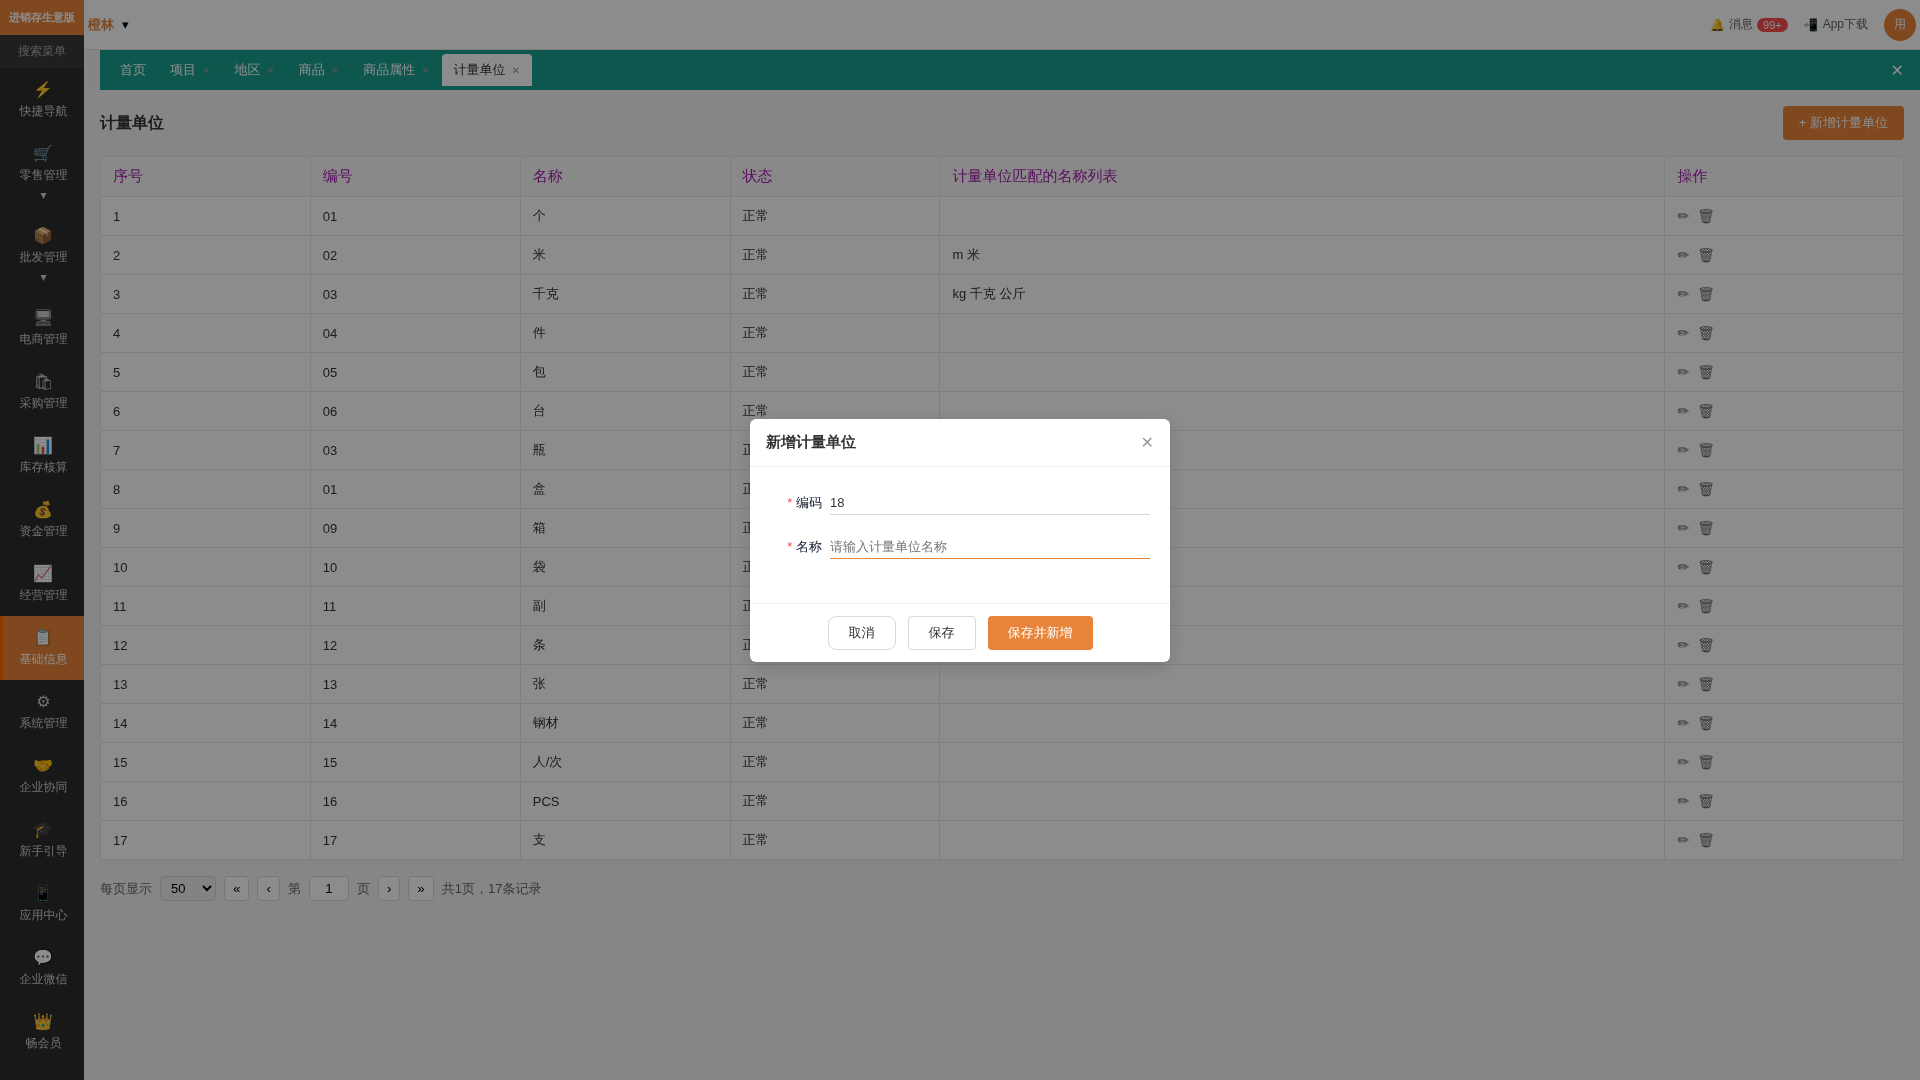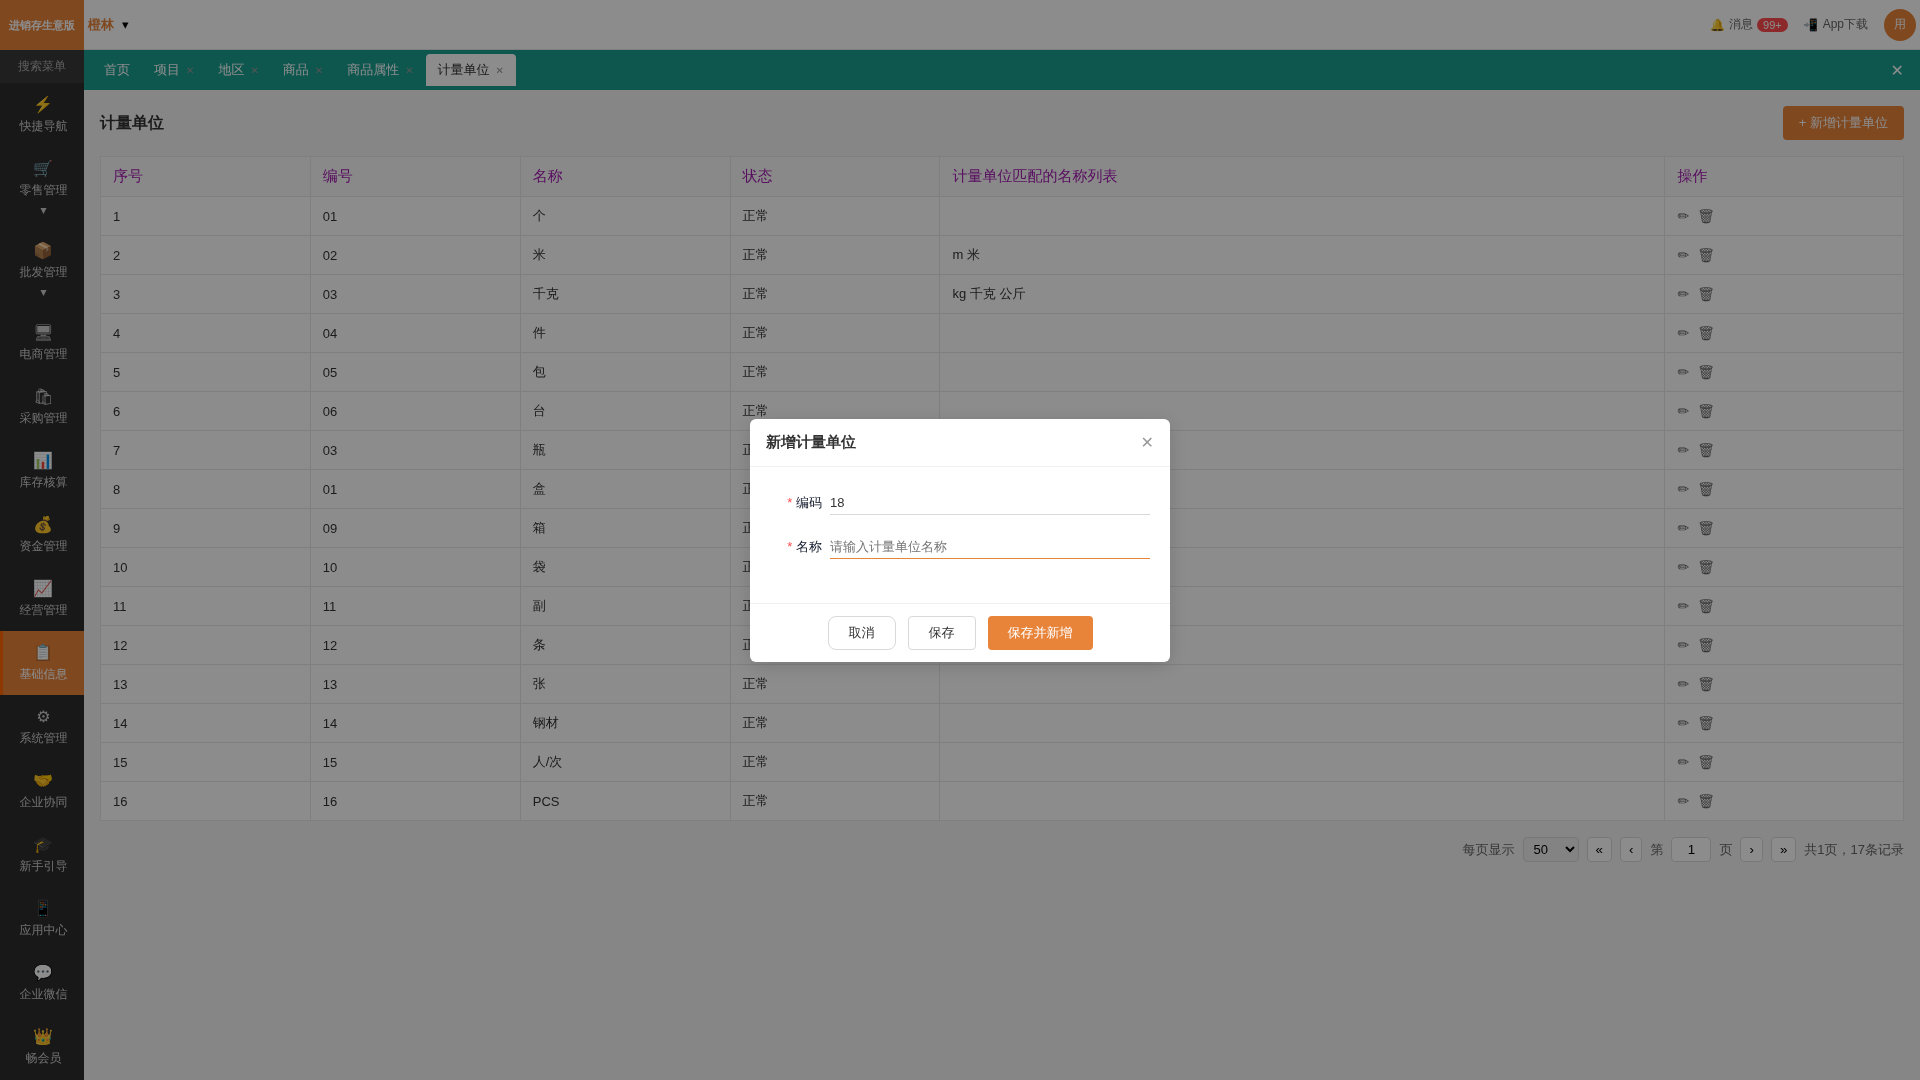--- a/index.html
+++ b/index.html
@@ -9,21 +9,21 @@
     .sidebar {
       width: 84px;
       background: #2d2d2d;
       display: flex;
       flex-direction: column;
       flex-shrink: 0;
       height: 100%;
     }
     .sidebar-logo {
       background: #e8833a;
-      height: 50px;
+      height: 35px;
       display: flex;
       align-items: center;
       justify-content: center;
       color: white;
       font-size: 14px;
       font-weight: bold;
       padding: 8px;
     }
     .sidebar-logo-text {
       font-size: 11px;
@@ -84,20 +84,21 @@
     .topbar-avatar { width: 32px; height: 32px; background: #e8833a; border-radius: 50%; display: flex; align-items: center; justify-content: center; color: white; font-size: 12px; }
 
     
     .tabbar {
       height: 40px;
       background: #1a9e8f;
       display: flex;
       align-items: center;
       padding: 0 8px;
       flex-shrink: 0;
+      margin-left: 16px;
     }
     .tab-item {
       height: 32px;
       padding: 0 12px;
       display: flex;
       align-items: center;
       gap: 6px;
       color: white;
       font-size: 13px;
       cursor: pointer;
@@ -164,21 +165,21 @@
       color: #333;
       font-size: 13px;
     }
     .status-normal { color: #52c41a; }
     .action-btns { display: flex; gap: 8px; }
     .action-btn { color: #666; cursor: pointer; font-size: 14px; }
 
     
     .pagination {
       display: flex;
-      justify-content: flex-end;
+      justify-content: flex-start;
       align-items: center;
       gap: 8px;
       padding: 16px 0;
       font-size: 13px;
       color: #666;
     }
     .pagination-btn {
       padding: 4px 8px;
       border: 1px solid #d9d9d9;
       background: white;
@@ -621,20 +622,33 @@
       <div class="action-btns">
         <span class="action-btn" title="编辑">✏</span>
         <span class="action-btn" title="删除">🗑</span>
       </div>
     </td>
   </tr>
           <tr>
     <td>16</td>
     <td>16</td>
     <td>PCS</td>
+    <td class="status-normal">正常</td>
+    <td></td>
+    <td>
+      <div class="action-btns">
+        <span class="action-btn" title="编辑">✏</span>
+        <span class="action-btn" title="删除">🗑</span>
+      </div>
+    </td>
+  </tr>
+          <tr>
+    <td>17</td>
+    <td>17</td>
+    <td>支</td>
     <td class="status-normal">正常</td>
     <td></td>
     <td>
       <div class="action-btns">
         <span class="action-btn" title="编辑">✏</span>
         <span class="action-btn" title="删除">🗑</span>
       </div>
     </td>
   </tr>
         </tbody>

